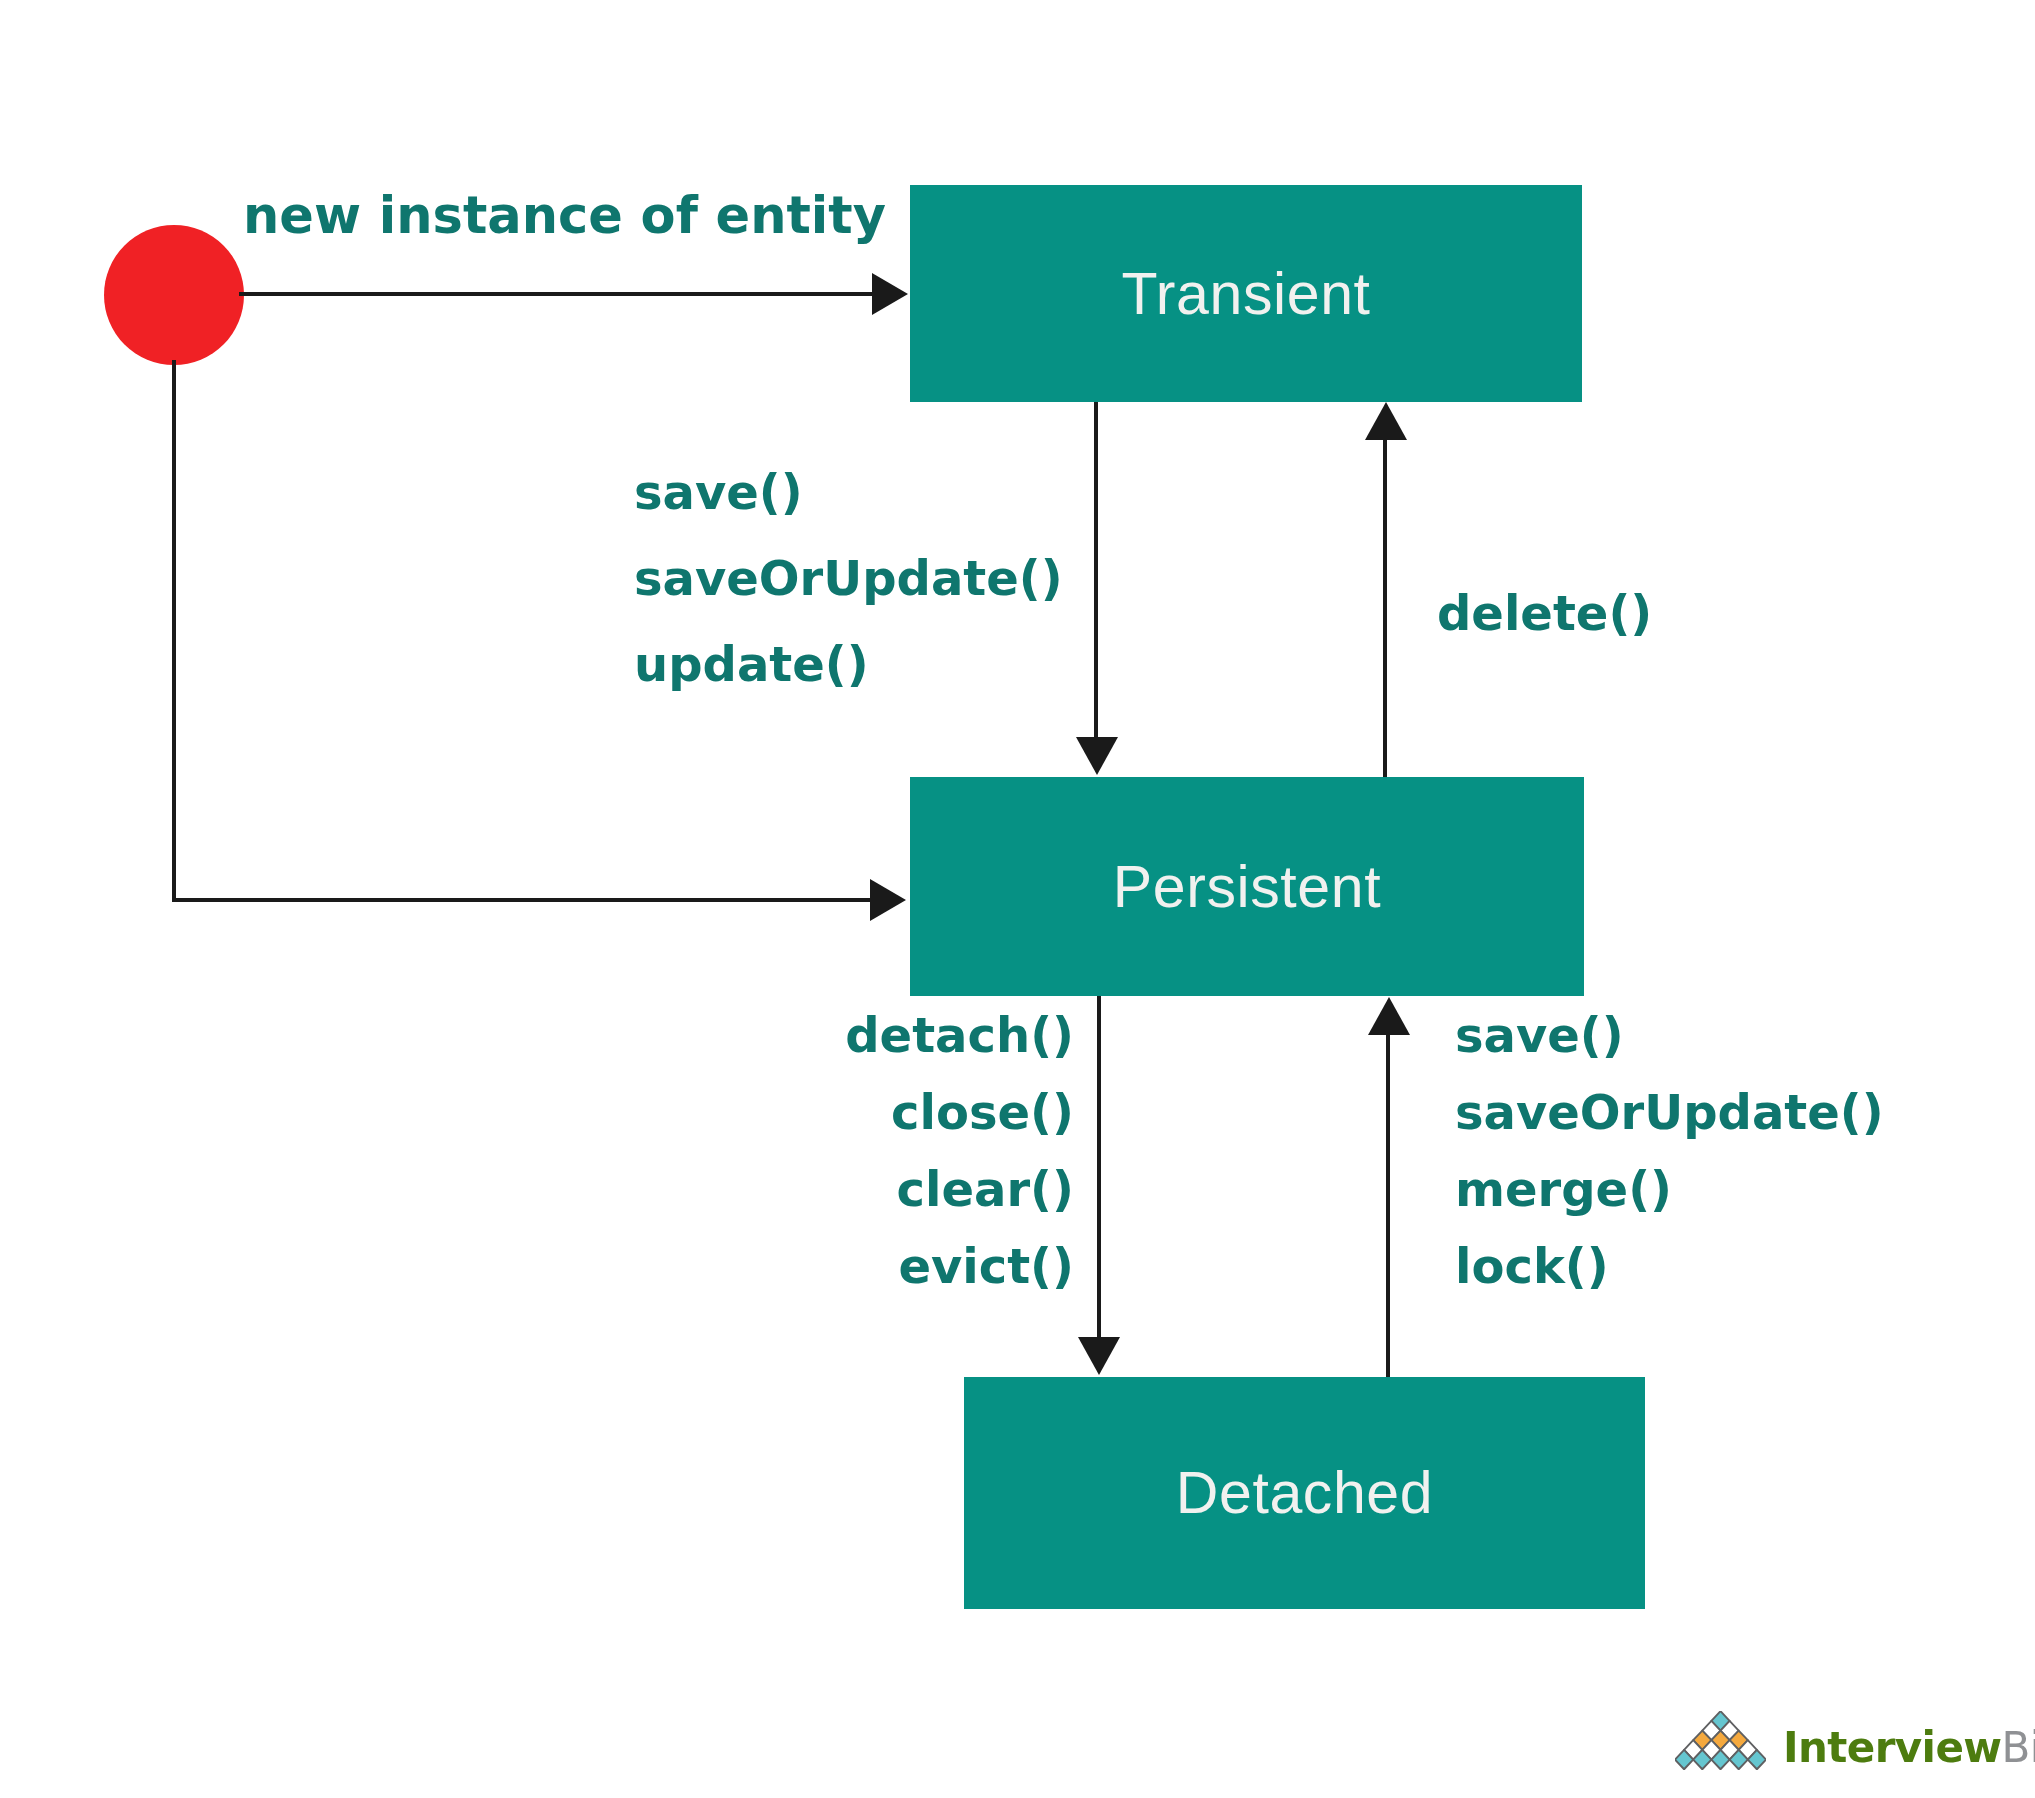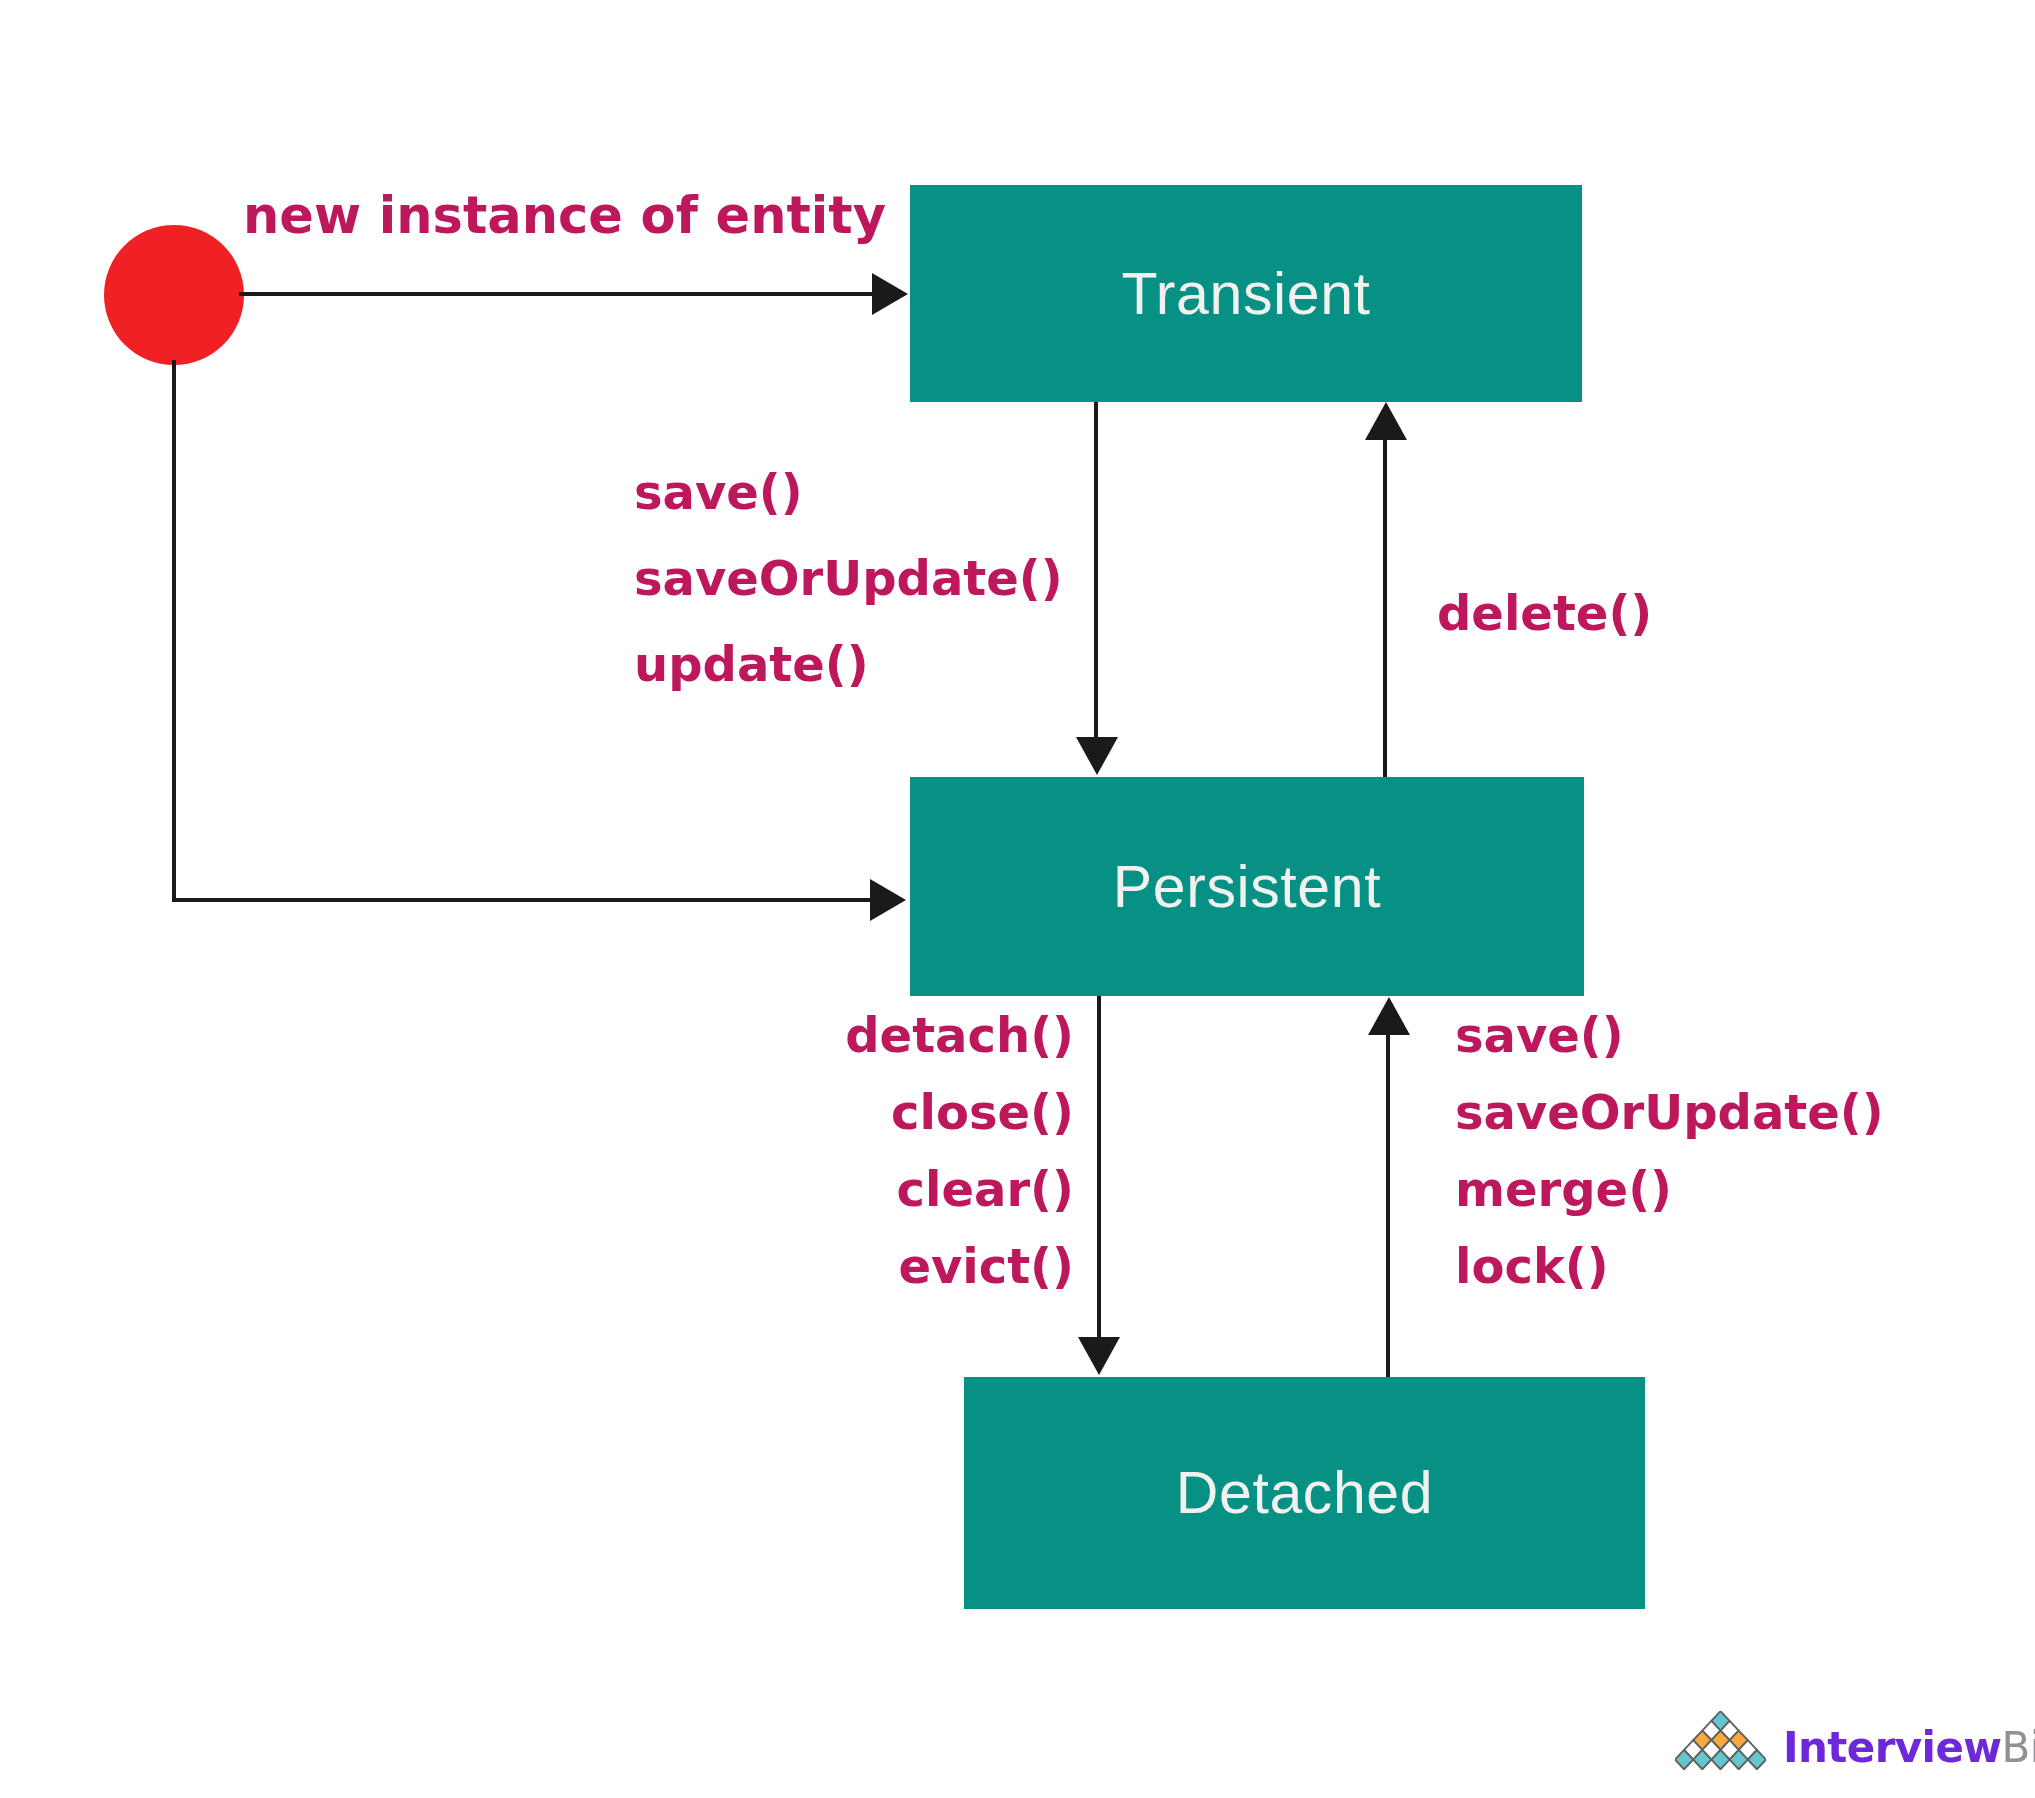--- a/index.html
+++ b/index.html
@@ -43,21 +43,21 @@
   .head-down{position:absolute;width:0;height:0;
     border-left:21px solid transparent;border-right:21px solid transparent;
     border-top:38px solid #1a1a1a;}
   .head-up{position:absolute;width:0;height:0;
     border-left:21px solid transparent;border-right:21px solid transparent;
     border-bottom:38px solid #1a1a1a;}
 
   
   .tlabel{
     position:absolute;
-    color:#be185d;
+    color:#0f766e;
     font-weight:600;
     font-size:48px;
     line-height:1.0;
     white-space:nowrap;
   }
   .tlabel .line{display:block;}
   #label-new-instance{left:236px;top:190px;width:657px;text-align:center;font-size:51px;}
   #label-get-load{left:242px;top:517px;}
   #label-get-load .line{margin-bottom:35px;}
   #label-save-group{left:634px;top:468px;}
@@ -73,21 +73,21 @@
     position:absolute;left:1675px;top:1704px;height:66px;
     display:flex;align-items:flex-end;gap:17px;
   }
   .logo svg{display:block;}
   .logo-text{
     font-size:42px;line-height:42px;
     letter-spacing:-0.6px;
     margin-bottom:1.1px;
     white-space:nowrap;
   }
-  .logo-text .primary{color:#6d28d9;font-weight:700;}
+  .logo-text .primary{color:#4d7c0f;font-weight:700;}
   .logo-text .secondary{color:#8f9194;font-weight:400;}
 </style>
 </head>
 <body>
 
 <div class="canvas">
 
   <div class="start-node"></div>
 
   <div class="hline" style="left:239px;top:292px;width:638px;"></div>

